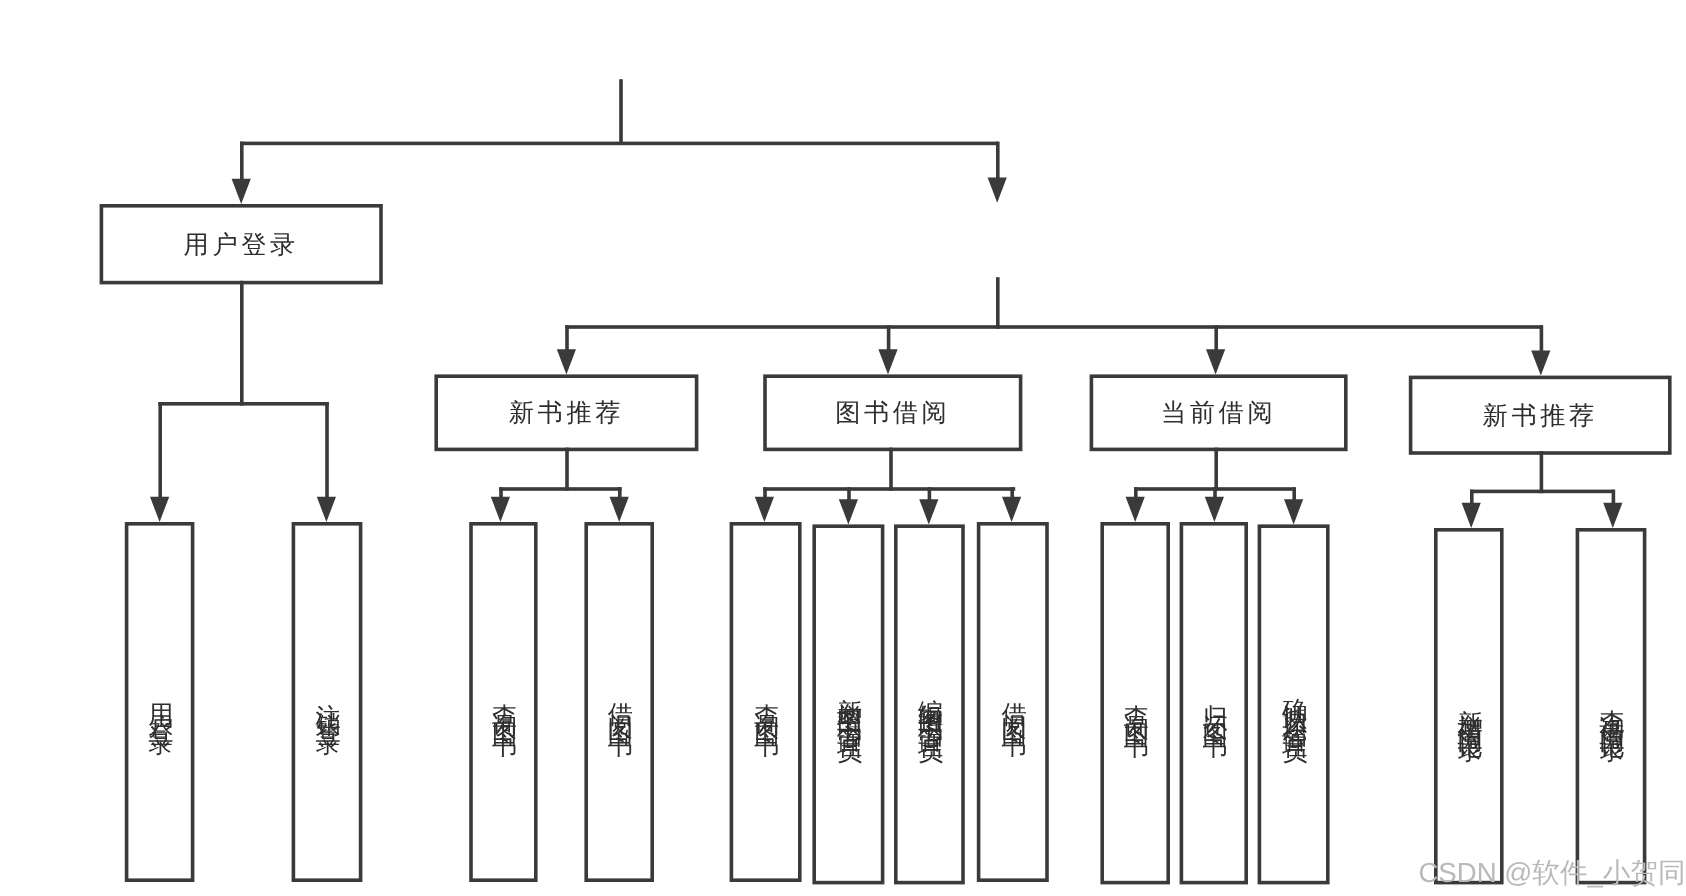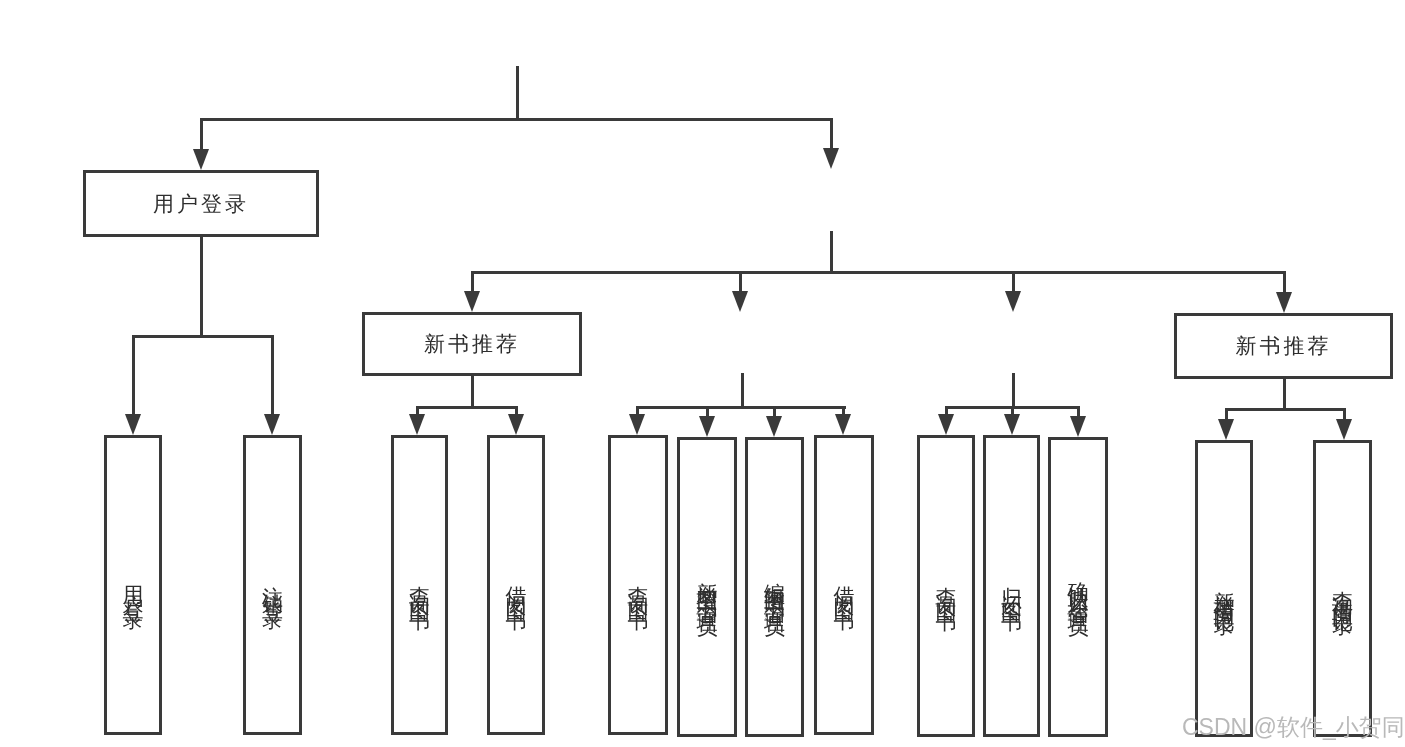--- a/index.html
+++ b/index.html
@@ -95,20 +95,26 @@
   <div class="vline" style="left:739px; top:271px; height:24px;"></div>
   <div class="arrow" style="left:732px; top:291px;"></div>
   <div class="vline" style="left:1012px; top:271px; height:24px;"></div>
   <div class="arrow" style="left:1005px; top:291px;"></div>
   <div class="vline" style="left:1283px; top:271px; height:24px;"></div>
   <div class="arrow" style="left:1276px; top:292px;"></div>
 
   <div class="box h-box" style="left:362px; top:312px; width:220px; height:64px;">
     <span>新书推荐</span>
   </div>
+  <div class="box h-box" style="left:636px; top:312px; width:216px; height:64px;">
+    <span>图书借阅</span>
+  </div>
+  <div class="box h-box" style="left:908px; top:312px; width:215px; height:64px;">
+    <span>当前借阅</span>
+  </div>
   <div class="box h-box" style="left:1174px; top:313px; width:219px; height:66px;">
     <span>新书推荐</span>
   </div>
 
   <div class="vline" style="left:471px; top:373px; height:36px;"></div>
   <div class="hline" style="left:416px; top:406px; width:102px;"></div>
   <div class="vline" style="left:416px; top:406px; height:14px;"></div>
   <div class="arrow" style="left:409px; top:414px;"></div>
   <div class="vline" style="left:515px; top:406px; height:14px;"></div>
   <div class="arrow" style="left:508px; top:414px;"></div>

